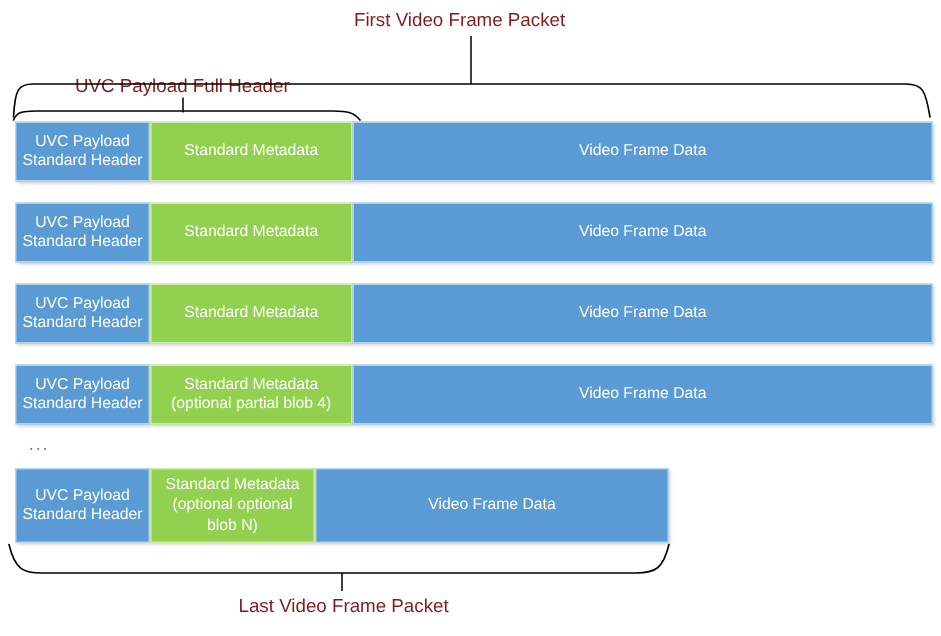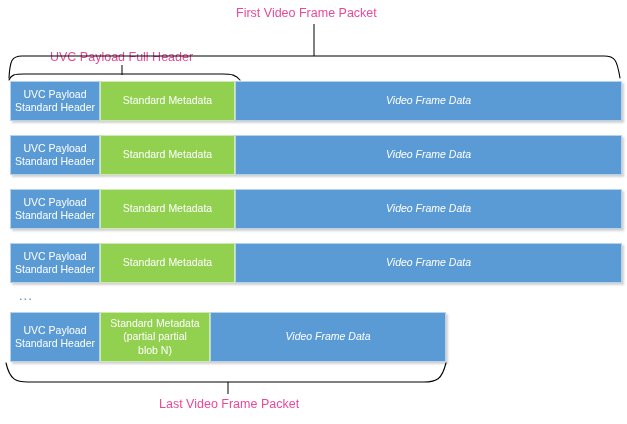--- a/index.html
+++ b/index.html
@@ -14,21 +14,21 @@
     position: relative;
     width: 627px;
     height: 424px;
     background: #ffffff;
     overflow: hidden;
   }
 
   
   .ann-label {
     position: absolute;
-    color: #ec4899;
+    color: #7f1d1d;
     font-size: 12.5px;
     line-height: 15px;
     white-space: nowrap;
     font-family: "Liberation Sans", sans-serif;
   }
   #first-packet-label { left: 236px; top: 6px; }
   #full-header-label  { left: 50px;  top: 50px; }
   #last-packet-label  { left: 159px; top: 397px; }
 
   
@@ -56,21 +56,21 @@
     line-height: 13.5px;
     padding: 2px 3px;
     border: 1px solid rgba(255,255,255,0.55);
     box-shadow: 1.5px 1.5px 2px rgba(0,0,0,0.18);
   }
   .seg.blue  { background: #5B9BD5; }
   .seg.green { background: #92D050; }
 
   .seg-header { width: 90px; flex: 0 0 90px; }
   .seg-meta   { width: 135px; flex: 0 0 135px; }
-  .seg-data   { flex: 1 1 auto; font-style: italic; }
+  .seg-data   { flex: 1 1 auto; }
 
   
   .packet-row.last .seg-header { width: 90px;  flex: 0 0 90px; }
   .packet-row.last .seg-meta   { width: 110px; flex: 0 0 110px; }
 
   
   #ellipsis {
     position: absolute;
     left: 19px;
     top: 288px;
@@ -154,37 +154,38 @@
   <div class="packet-row" style="left:10px; top:243px; width:612px; height:40px;">
     <div class="seg blue seg-header">
       <span>
         <span>UVC Payload</span><br>
         <span>Standard Header</span>
       </span>
     </div>
     <div class="seg green seg-meta">
       <span>
         <span>Standard Metadata</span><br>
+        <span>(optional partial blob 4)</span>
       </span>
     </div>
     <div class="seg blue seg-data">Video Frame Data</div>
   </div>
 
   <div id="ellipsis">...</div>
 
   <div class="packet-row last" style="left:10px; top:312px; width:436px; height:50px;">
     <div class="seg blue seg-header">
       <span>
         <span>UVC Payload</span><br>
         <span>Standard Header</span>
       </span>
     </div>
     <div class="seg green seg-meta">
       <span>
         <span>Standard Metadata</span><br>
-        <span>(partial partial</span><br>
+        <span>(optional optional</span><br>
         <span>blob N)</span>
       </span>
     </div>
     <div class="seg blue seg-data">Video Frame Data</div>
   </div>
 
 </div>
 
 </body></html>

